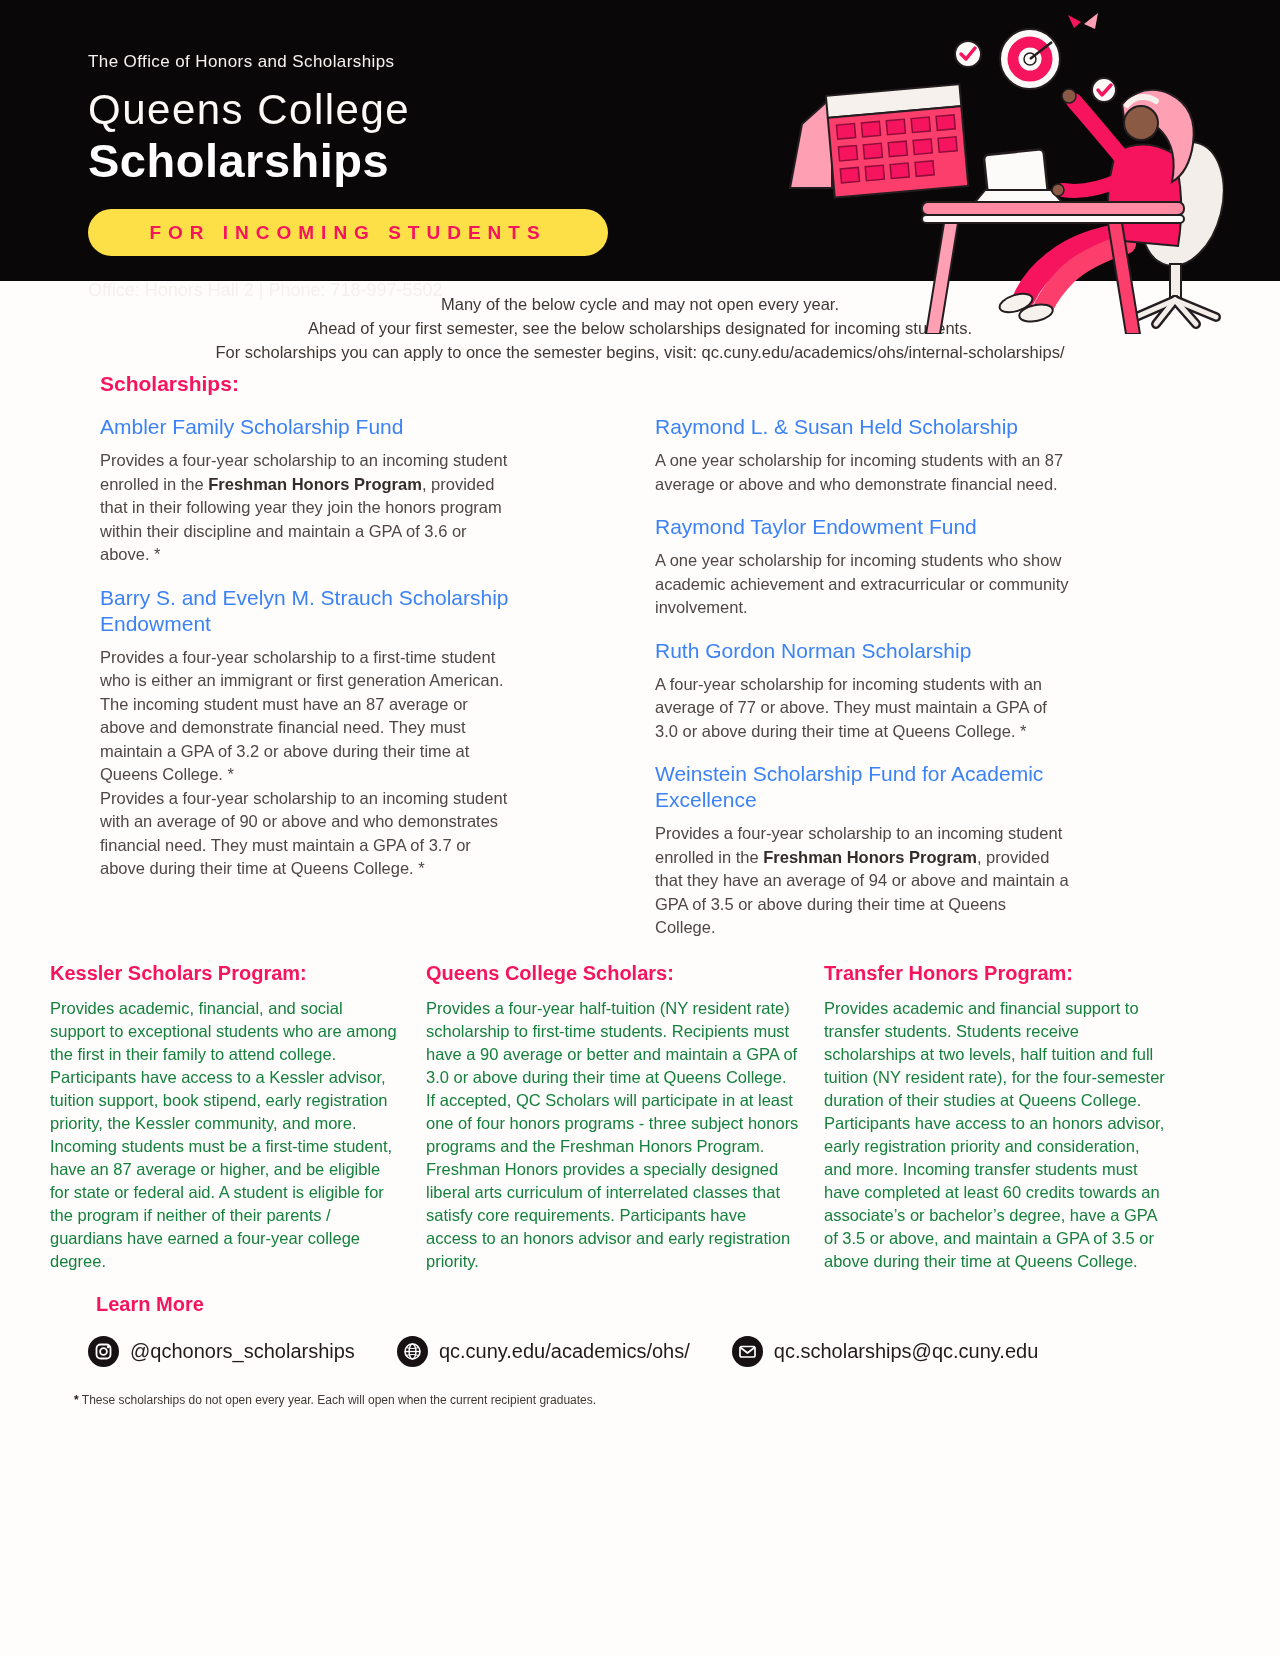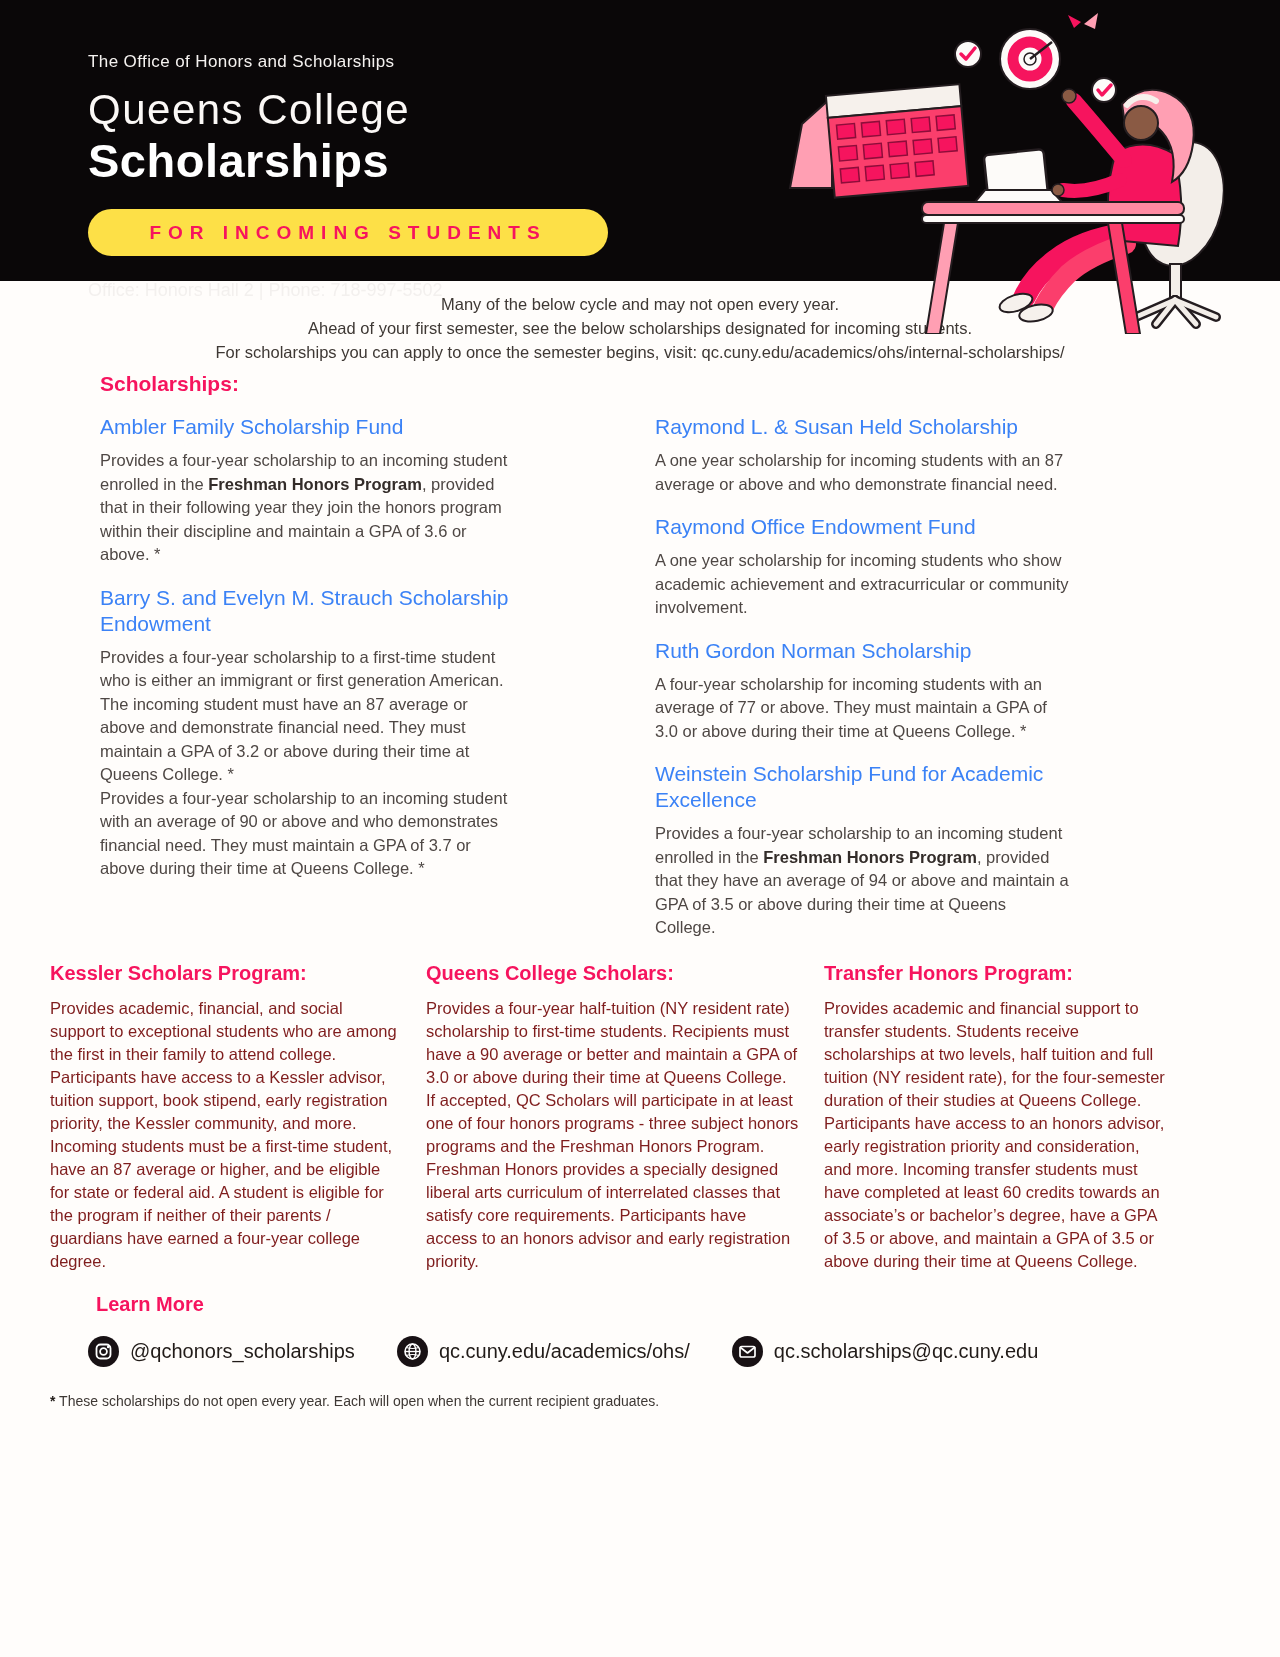--- a/index.html
+++ b/index.html
@@ -28,29 +28,29 @@
   
   .schol{padding:8px 0 0 100px;}
   .schol-heading{color:#f6145e;font-size:21px;font-weight:700;margin:0;}
   .two-col{display:grid;grid-template-columns:414px 414px;column-gap:141px;}
   .entry h3{font-size:21px;line-height:26px;color:#3b82f6;margin:18px 0 9px;font-weight:400;}
   .entry p{font-size:16.5px;line-height:23.5px;color:#4e4744;margin:0;}
   .entry strong{color:#332c29;}
   
   .programs{display:grid;grid-template-columns:352px 374px 346px;column-gap:24px;padding-left:50px;margin-top:6px;}
   .program h2{color:#f6145e;font-size:20px;font-weight:700;margin:16px 0 12px;}
-  .program p{font-size:16.5px;line-height:23px;color:#7f1d1d;margin:0;}
+  .program p{font-size:16.5px;line-height:23px;color:#15803d;margin:0;}
   
   .learn{padding-left:96px;}
   .learn h2{color:#f6145e;font-size:20px;font-weight:700;margin:20px 0 0;}
   .contacts{display:flex;align-items:center;gap:42px;margin:20px 0 0 -8px;}
   .contact{display:flex;align-items:center;gap:11px;font-size:20px;color:#211b18;cursor:pointer;}
   .contact svg{display:block;}
   
-  .footnote{padding-left:50px;margin:26px 0 0;font-size:14px;color:#3e3834;}
+  .footnote{padding-left:74px;margin:26px 0 0;font-size:12px;color:#3e3834;}
   .footnote strong{color:#211b18;}
 </style>
 </head>
 <body>
 
 <div class="page">
 
   <header class="hero">
     <div class="office-label">The Office of Honors and Scholarships</div>
     <h1 class="title-light">Queens College</h1>
@@ -178,21 +178,21 @@
           <div class="entry">
             <p>Provides a four-year scholarship to an incoming student with an average of 90 or above and who demonstrates financial need. They must maintain a GPA of 3.7 or above during their time at Queens College. *</p>
           </div>
         </div>
       <div id="schol-right">
           <div class="entry">
             <h3>Raymond L. &amp; Susan Held Scholarship</h3>
             <p>A one year scholarship for incoming students with an 87 average or above and who demonstrate financial need.</p>
           </div>
           <div class="entry">
-            <h3>Raymond Office Endowment Fund</h3>
+            <h3>Raymond Taylor Endowment Fund</h3>
             <p>A one year scholarship for incoming students who show academic achievement and extracurricular or community involvement.</p>
           </div>
           <div class="entry">
             <h3>Ruth Gordon Norman Scholarship</h3>
             <p>A four-year scholarship for incoming students with an average of 77 or above. They must maintain a GPA of 3.0 or above during their time at Queens College. *</p>
           </div>
           <div class="entry">
             <h3>Weinstein Scholarship Fund for Academic Excellence</h3>
             <p>Provides a four-year scholarship to an incoming student enrolled in the <strong>Freshman Honors Program</strong>, provided that they have an average of 94 or above and maintain a GPA of 3.5 or above during their time at Queens College.</p>
           </div>

